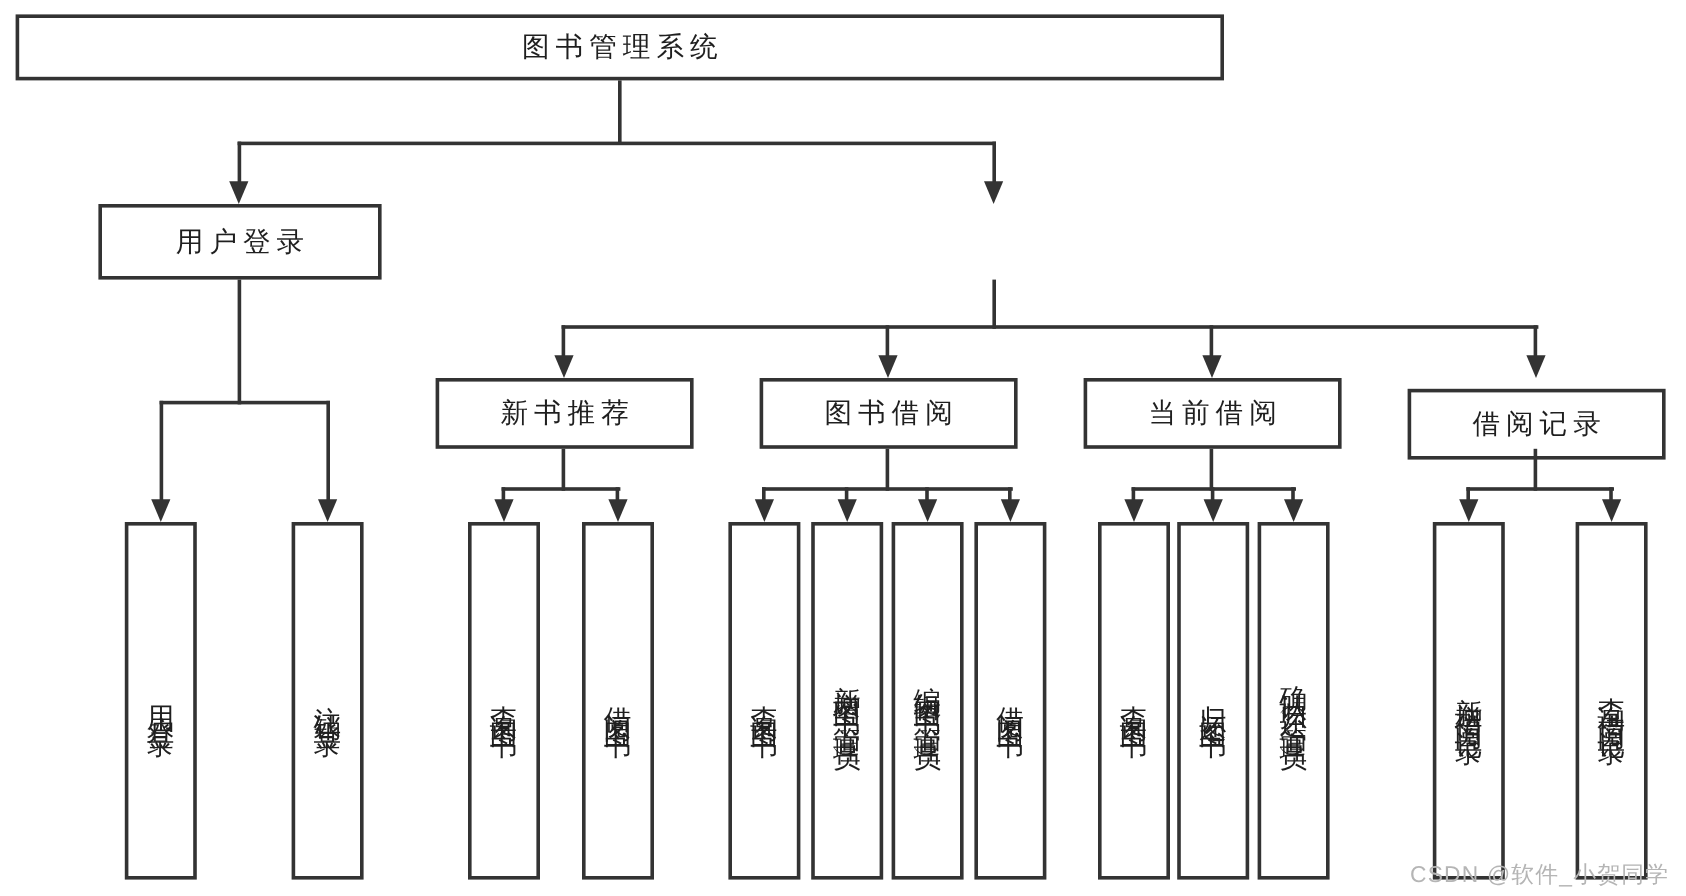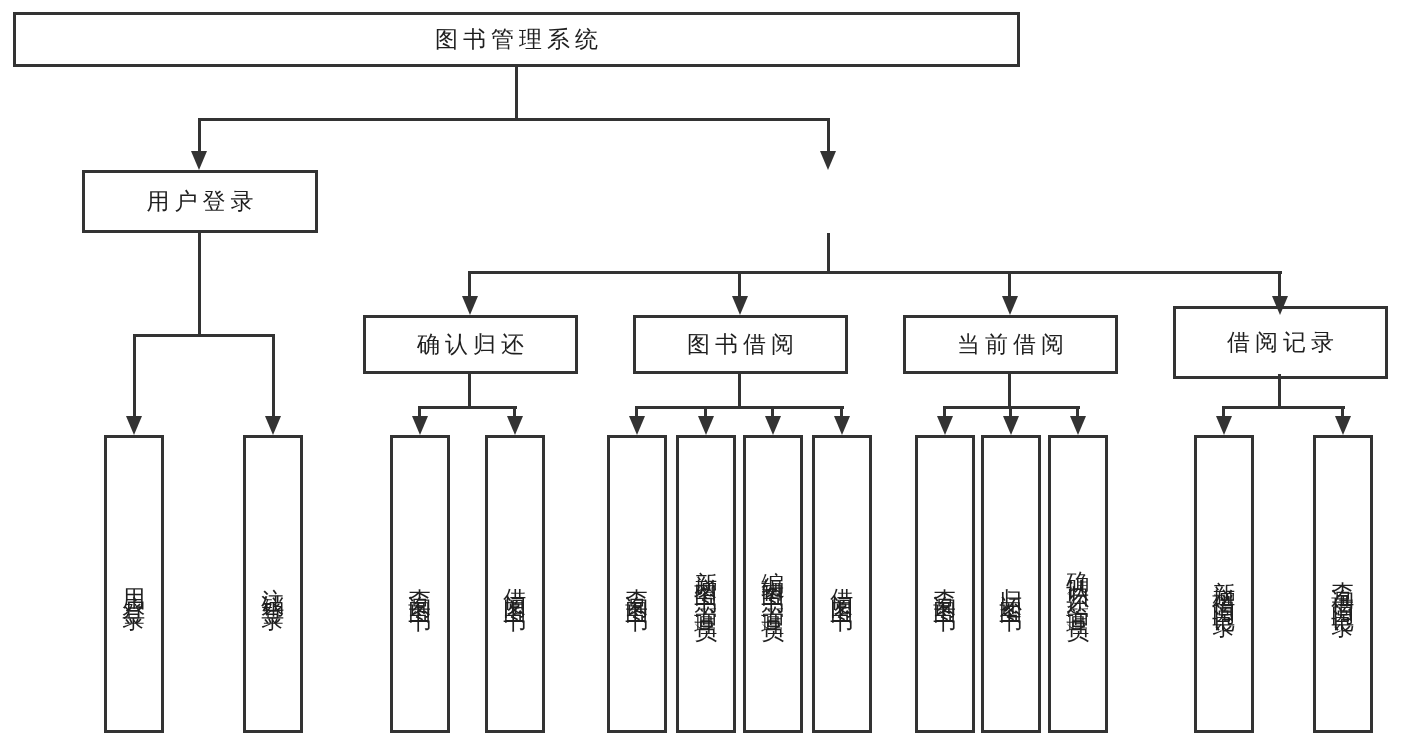--- a/index.html
+++ b/index.html
@@ -77,29 +77,29 @@
 
   <div class="box" style="left:13px;top:12px;width:1007px;height:55px">
     <span class="hlabel">图书管理系统</span>
   </div>
 
   <div class="box" style="left:82px;top:170px;width:236px;height:63px">
     <span class="hlabel">用户登录</span>
   </div>
 
   <div class="box" style="left:363px;top:315px;width:215px;height:59px">
-    <span class="hlabel">确认归还</span>
+    <span class="hlabel">新书推荐</span>
   </div>
   <div class="box" style="left:633px;top:315px;width:215px;height:59px">
     <span class="hlabel">图书借阅</span>
   </div>
   <div class="box" style="left:903px;top:315px;width:215px;height:59px">
     <span class="hlabel">当前借阅</span>
   </div>
-  <div class="box" style="left:1173px;top:306px;width:215px;height:73px">
+  <div class="box" style="left:1173px;top:324px;width:215px;height:59px">
     <span class="hlabel">借阅记录</span>
   </div>
 
   <div class="box" style="left:104px;top:435px;width:60px;height:298px">
     <span class="vlabel">用户登录</span>
   </div>
   <div class="box" style="left:243px;top:435px;width:60px;height:298px">
     <span class="vlabel">注销登录</span>
   </div>
 
@@ -192,14 +192,15 @@
   <i class="ar" style="left:1003px;top:416px"></i>
   <i class="ar" style="left:1070px;top:416px"></i>
 
   <i class="ln" style="left:1278px;top:374px;width:3px;height:35px"></i>
   <i class="ln" style="left:1222px;top:406px;width:123px;height:3px"></i>
   <i class="ln" style="left:1222px;top:406px;width:3px;height:14px"></i>
   <i class="ln" style="left:1341px;top:406px;width:3px;height:14px"></i>
   <i class="ar" style="left:1216px;top:416px"></i>
   <i class="ar" style="left:1335px;top:416px"></i>
 
+  <div class="watermark">CSDN @软件_小贺同学</div>
 
 </div>
 
 </body></html>

